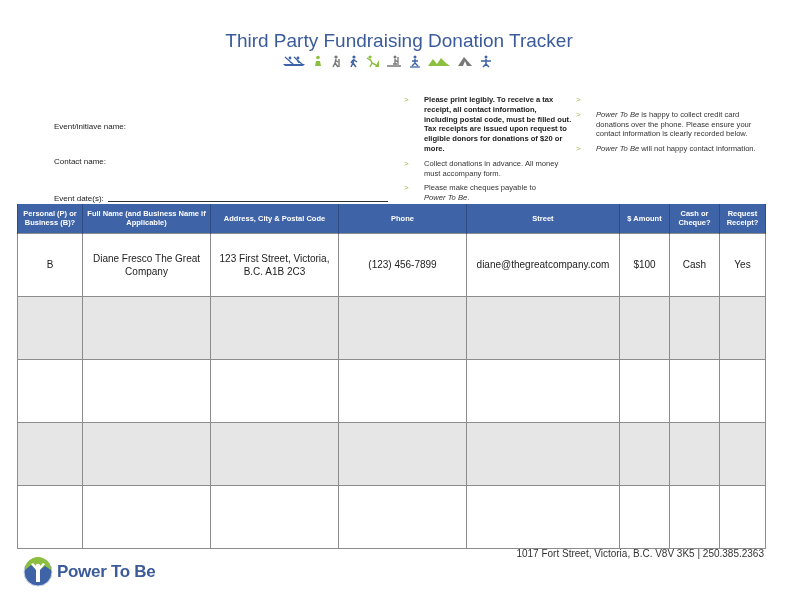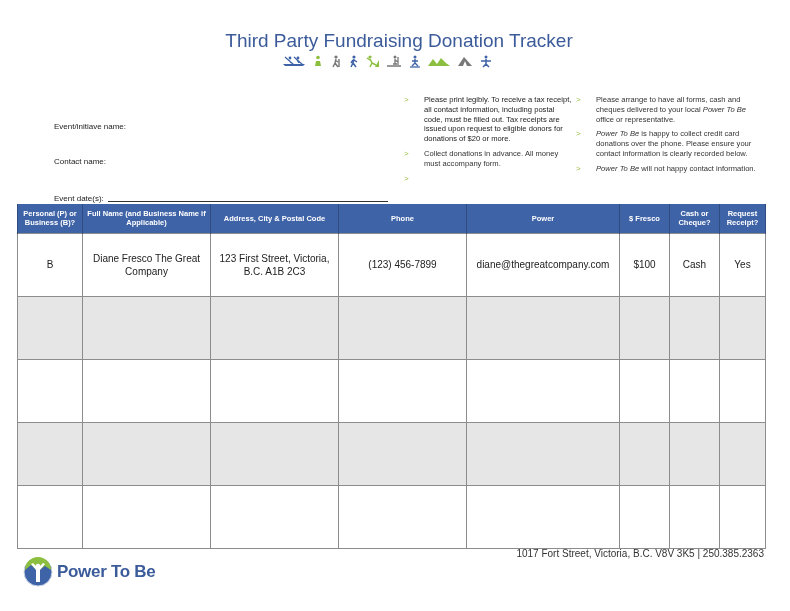--- a/index.html
+++ b/index.html
@@ -23,21 +23,21 @@
     position: absolute; left: 108px; top: 201px; width: 280px; height: 1px; background: #333;
   }
 
   .notes {
     position: absolute; top: 95px; font-size: 7.6px; line-height: 9.8px; color: #333;
   }
   .notes.col1 { left: 404px; width: 168px; }
   .notes.col2 { left: 576px; width: 184px; }
   .note { display: flex; margin-bottom: 5px; }
   .note .bullet { color: #9bbb43; width: 20px; flex: 0 0 20px; font-size: 8px; }
-  .note .text b { font-weight: normal; color: #222; }
+  .note .text b { font-weight: bold; color: #222; }
   .note .text i { font-style: italic; }
 
   table.tracker {
     position: absolute; left: 17px; top: 204px; width: 748px;
     border-collapse: collapse; table-layout: fixed;
   }
   table.tracker th {
     background: #3f63a7; color: #ffffff; font-size: 7.5px; font-weight: bold;
     height: 29px; text-align: center; vertical-align: middle; line-height: 9.5px;
     border-left: 1px solid #2e4b82; border-right: 1px solid #2e4b82; padding: 0 2px;
@@ -118,27 +118,27 @@
   <div class="note">
     <span class="bullet">&gt;</span>
     <span class="text"><b>Please print legibly. To receive a tax receipt, all contact information, including postal code, must be filled out. Tax receipts are issued upon request to eligible donors for donations of $20 or more.</b></span>
   </div>
   <div class="note">
     <span class="bullet">&gt;</span>
     <span class="text">Collect donations in advance. All money must accompany form.</span>
   </div>
   <div class="note">
     <span class="bullet">&gt;</span>
+    <span class="text"><span>Please make cheques payable to </span><br><i>Power To Be</i><span>.</span></span>
   </div>
 </div>
 
 <div class="notes col2">
   <div class="note">
     <span class="bullet">&gt;</span>
-    <span class="text"><span>Please arrange to have all forms, cash and cheques delivered to your local </span><i>Power To Be</i><span> office or representative.</span></span>
   </div>
   <div class="note">
     <span class="bullet">&gt;</span>
     <span class="text"><i>Power To Be</i><span> is happy to collect credit card donations over the phone. Please ensure your contact information is clearly recorded below.</span></span>
   </div>
   <div class="note">
     <span class="bullet">&gt;</span>
     <span class="text"><i>Power To Be</i><span> will not happy contact information.</span></span>
   </div>
 </div>
@@ -153,22 +153,22 @@
       <col style="width:50px">
       <col style="width:50px">
       <col style="width:46px">
   </colgroup>
   <thead>
     <tr>
       <th>Personal (P) or Business (B)?</th>
       <th>Full Name (and Business Name if Applicable)</th>
       <th>Address, City &amp; Postal Code</th>
       <th>Phone</th>
-      <th>Power</th>
-      <th>$ Fresco</th>
+      <th>Street</th>
+      <th>$ Amount</th>
       <th>Cash or Cheque?</th>
       <th>Request Receipt?</th>
     </tr>
   </thead>
   <tbody>
     <tr>
       <td>B</td>
       <td>Diane Fresco The Great Company</td>
       <td>123 First Street, Victoria, B.C. A1B 2C3</td>
       <td>(123) 456-7899</td>

